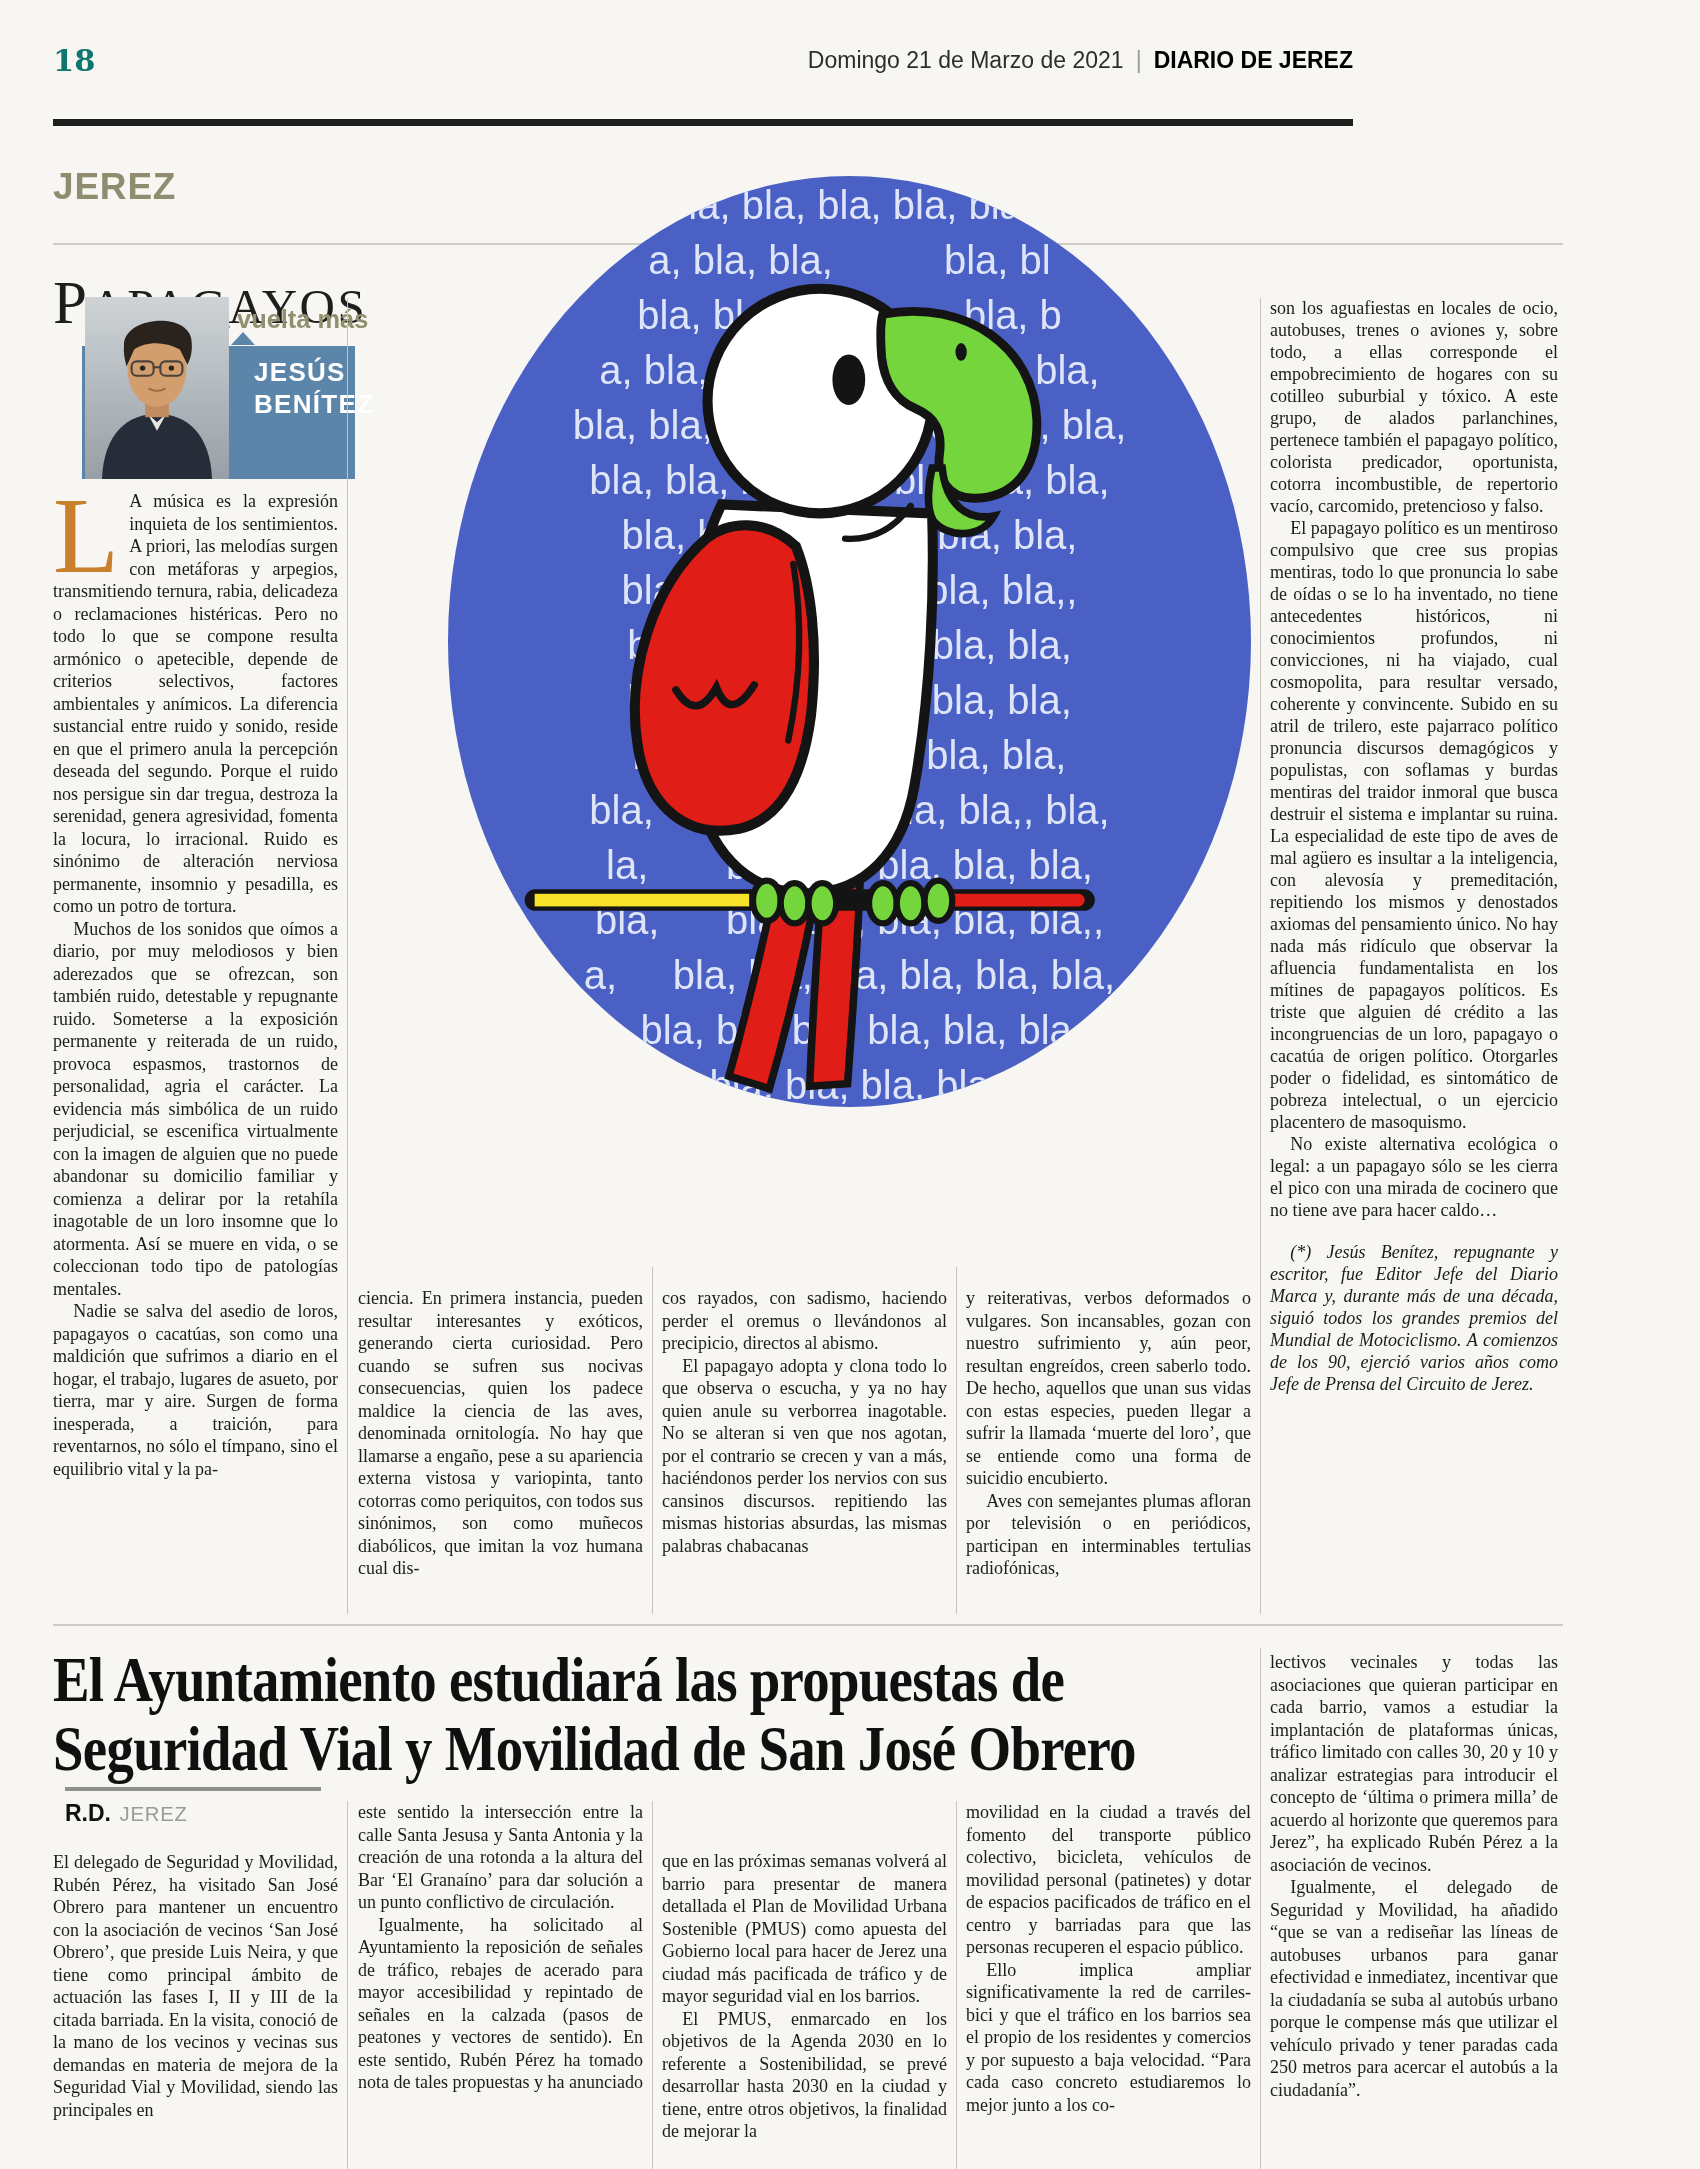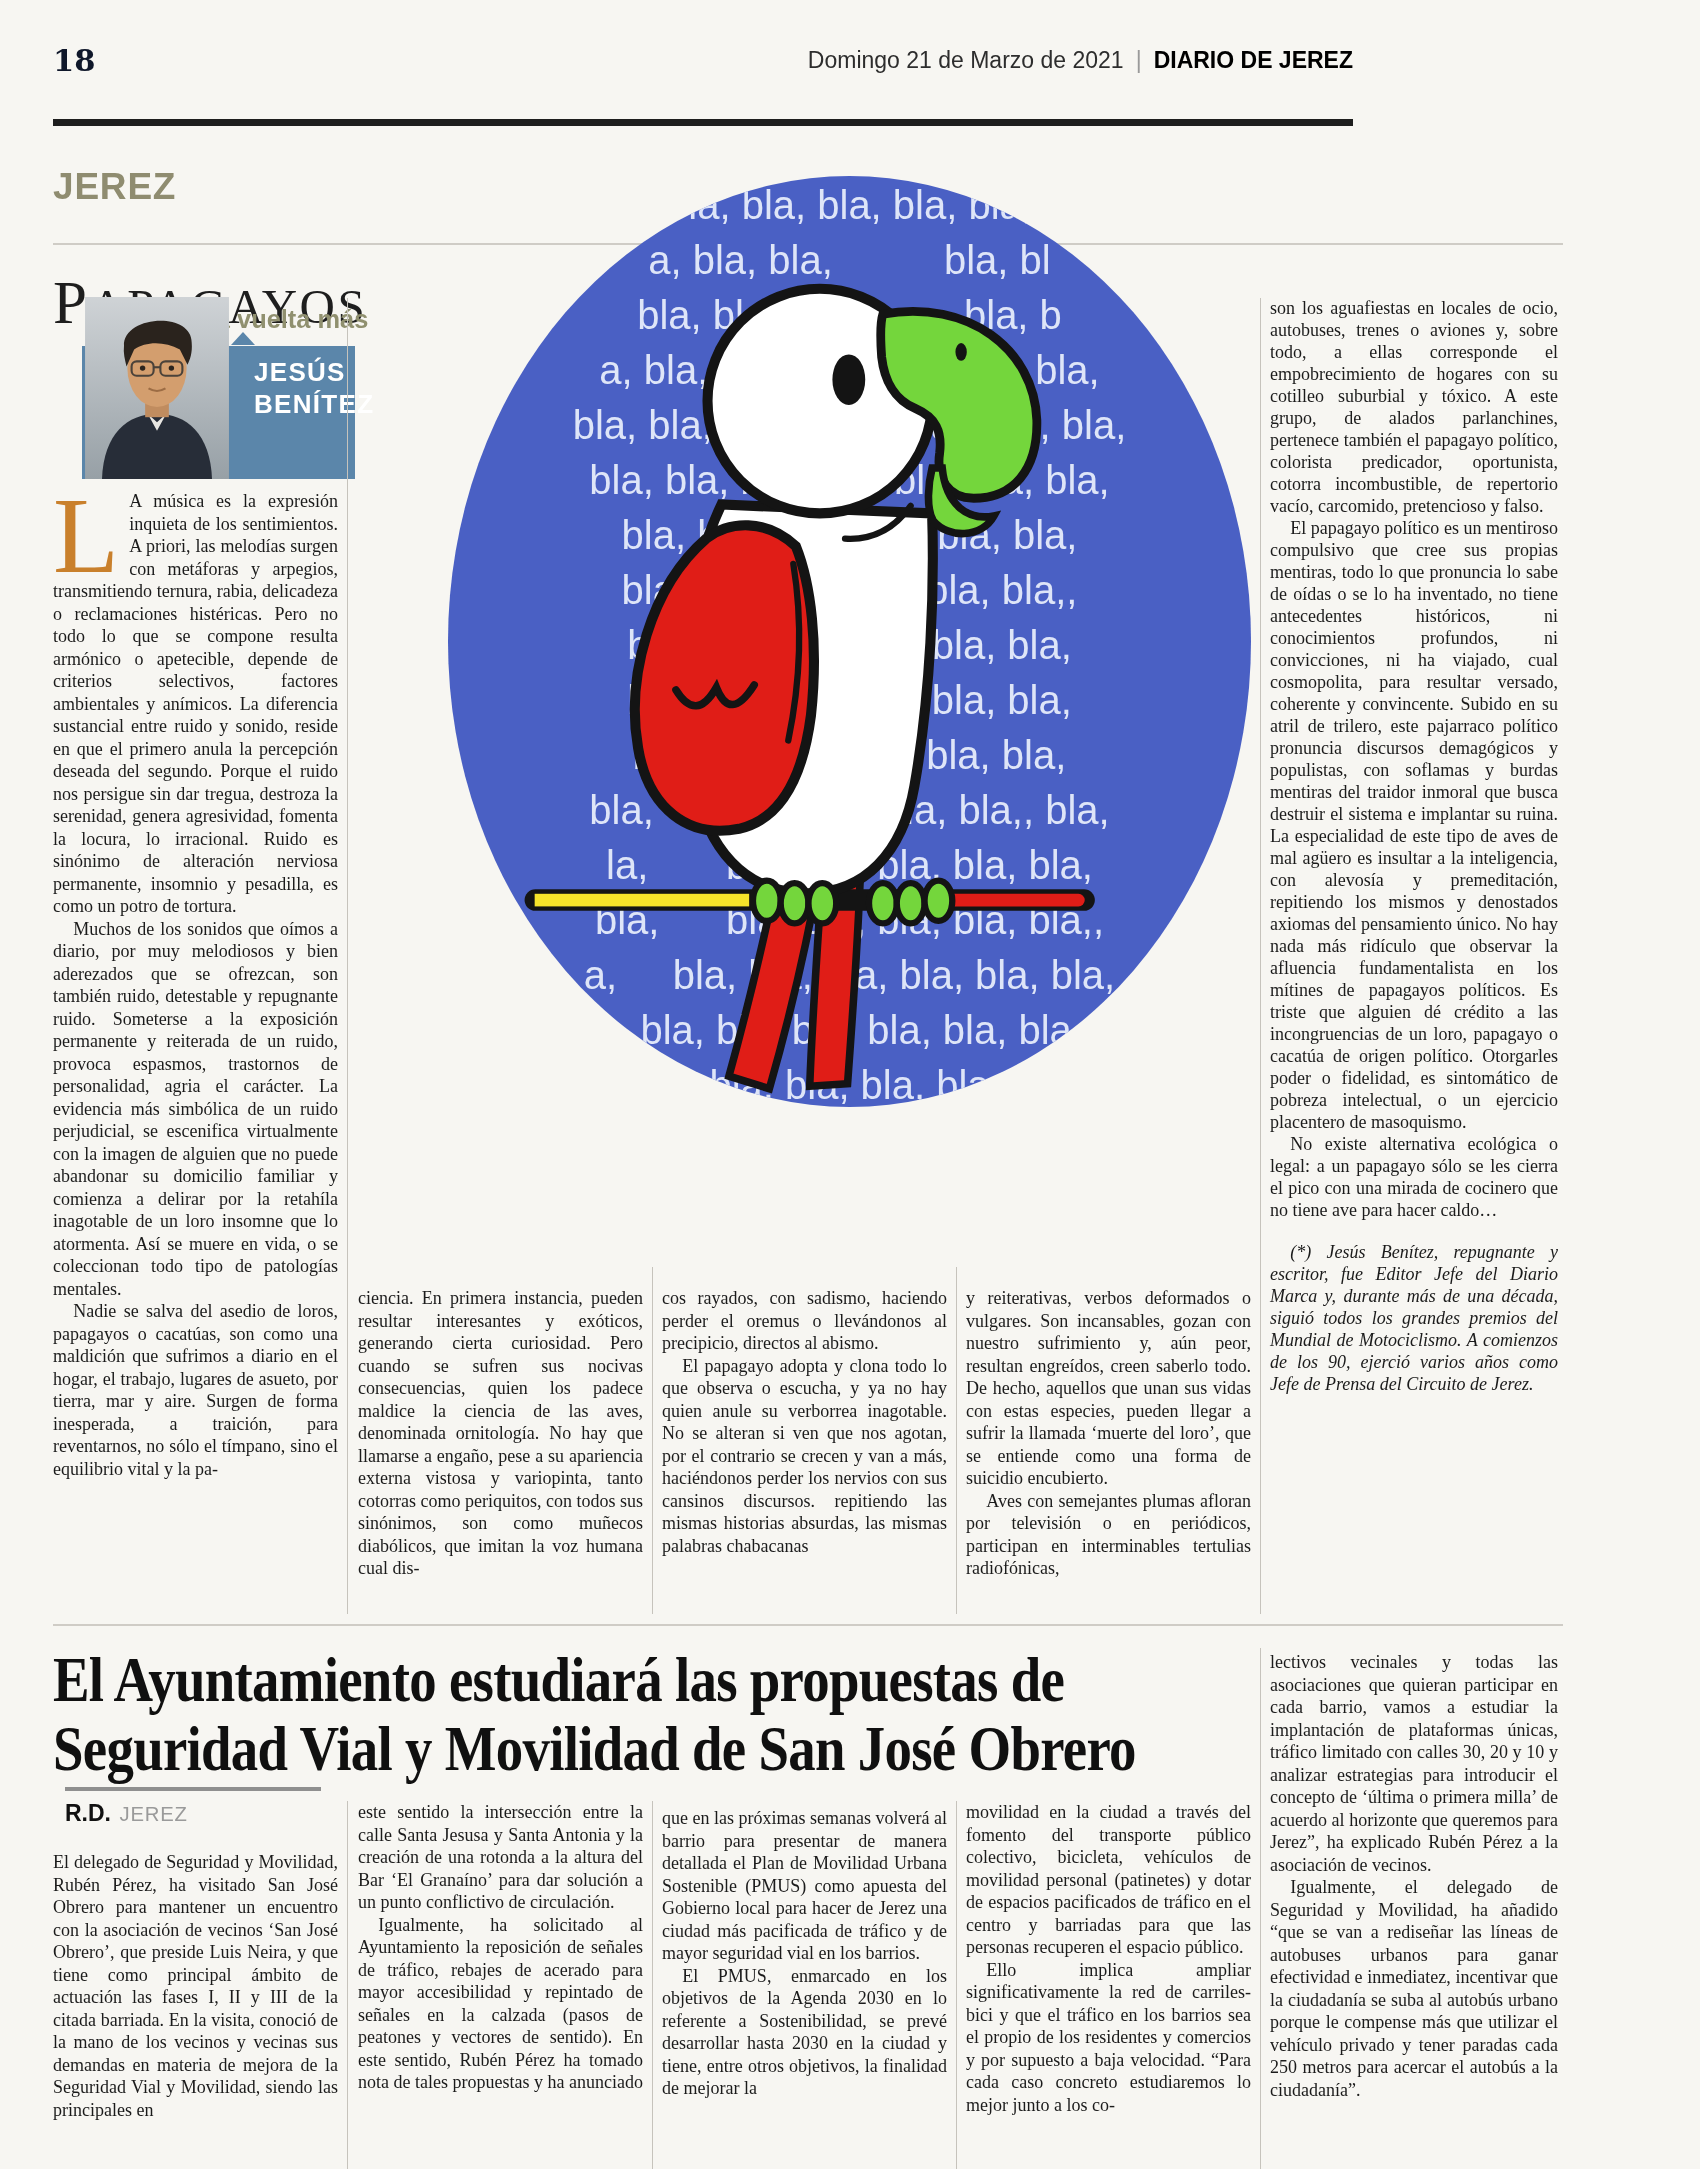--- a/index.html
+++ b/index.html
@@ -1,21 +1,21 @@
 <!DOCTYPE html>
 <html style="font-size:13.6px"><head>
 <meta charset="utf-8">
 <style>
   html,body{margin:0;padding:0;background:#d8d8d8;}
   .page{position:relative;width:1700px;height:2170px;background:#f7f6f2;overflow:hidden;
         font-family:"Liberation Serif",serif;color:#1b1b1b;}
   .abs{position:absolute;}
 
   
-  .page-number{font:700 30.5px "DejaVu Serif",serif;color:#0f172a;}
+  .page-number{font:700 30.5px "DejaVu Serif",serif;color:#0f766e;}
   .header-date{font:400 23px "Liberation Sans",sans-serif;color:#2d2d2d;}
   .header-sep{color:#9a9a9a;padding:0 12px;font-weight:400;}
   .header-paper{font:700 23px "Liberation Sans",sans-serif;color:#000000;}
   .rule-thick{height:6.8px;background:#1e1e1e;}
   .rule-thin{height:1.7px;background:#cfccc6;}
   .section-title{font:700 37px "Liberation Sans",sans-serif;color:#8f8c70;letter-spacing:0.8px;}
 
   
   .art-title{font:500 49px "Liberation Serif",serif;color:#1e1e1e;letter-spacing:2.5px;text-transform:uppercase;}
   .art-title::first-letter{font-size:61px;}
@@ -200,21 +200,21 @@
 
   <div class="abs body-text" style="left:53px;top:1851px;width:285px;">
     <p class="first">El delegado de Seguridad y Movilidad, Rubén Pérez, ha visitado San José Obrero para mantener un encuentro con la asociación de vecinos ‘San José Obrero’, que preside Luis Neira, y que tiene como principal ámbito de actuación las fases I, II y III de la citada barriada. En la visita, conoció de la mano de los vecinos y vecinas sus demandas en materia de mejora de la Seguridad Vial y Movilidad, siendo las principales en</p>
   </div>
 
   <div class="abs body-text" style="left:358px;top:1801px;width:285px;">
     <p class="first">este sentido la intersección entre la calle Santa Jesusa y Santa Antonia y la creación de una rotonda a la altura del Bar ‘El Granaíno’ para dar solución a un punto conflictivo de circulación.</p>
     <p>Igualmente, ha solicitado al Ayuntamiento la reposición de señales de tráfico, rebajes de acerado para mayor accesibilidad y repintado de señales en la calzada (pasos de peatones y vectores de sentido). En este sentido, Rubén Pérez ha tomado nota de tales propuestas y ha anunciado</p>
   </div>
 
-  <div class="abs body-text" style="left:662px;top:1807px;width:285px;">
+  <div class="abs body-text" style="left:662px;top:1850px;width:285px;">
     <p class="first">que en las próximas semanas volverá al barrio para presentar de manera detallada el Plan de Movilidad Urbana Sostenible (PMUS) como apuesta del Gobierno local para hacer de Jerez una ciudad más pacificada de tráfico y de mayor seguridad vial en los barrios.</p>
     <p>El PMUS, enmarcado en los objetivos de la Agenda 2030 en lo referente a Sostenibilidad, se prevé desarrollar hasta 2030 en la ciudad y tiene, entre otros objetivos, la finalidad de mejorar la</p>
   </div>
 
   <div class="abs body-text" style="left:966px;top:1801px;width:285px;">
     <p class="first">movilidad en la ciudad a través del fomento del transporte público colectivo, bicicleta, vehículos de movilidad personal (patinetes) y dotar de espacios pacificados de tráfico en el centro y barriadas para que las personas recuperen el espacio público.</p>
     <p>Ello implica ampliar significativamente la red de carriles-bici y que el tráfico en los barrios sea el propio de los residentes y comercios y por supuesto a baja velocidad. “Para cada caso concreto estudiaremos lo mejor junto a los co-</p>
   </div>
 
   <div class="abs body-text" style="left:1270px;top:1651px;width:288px;">

